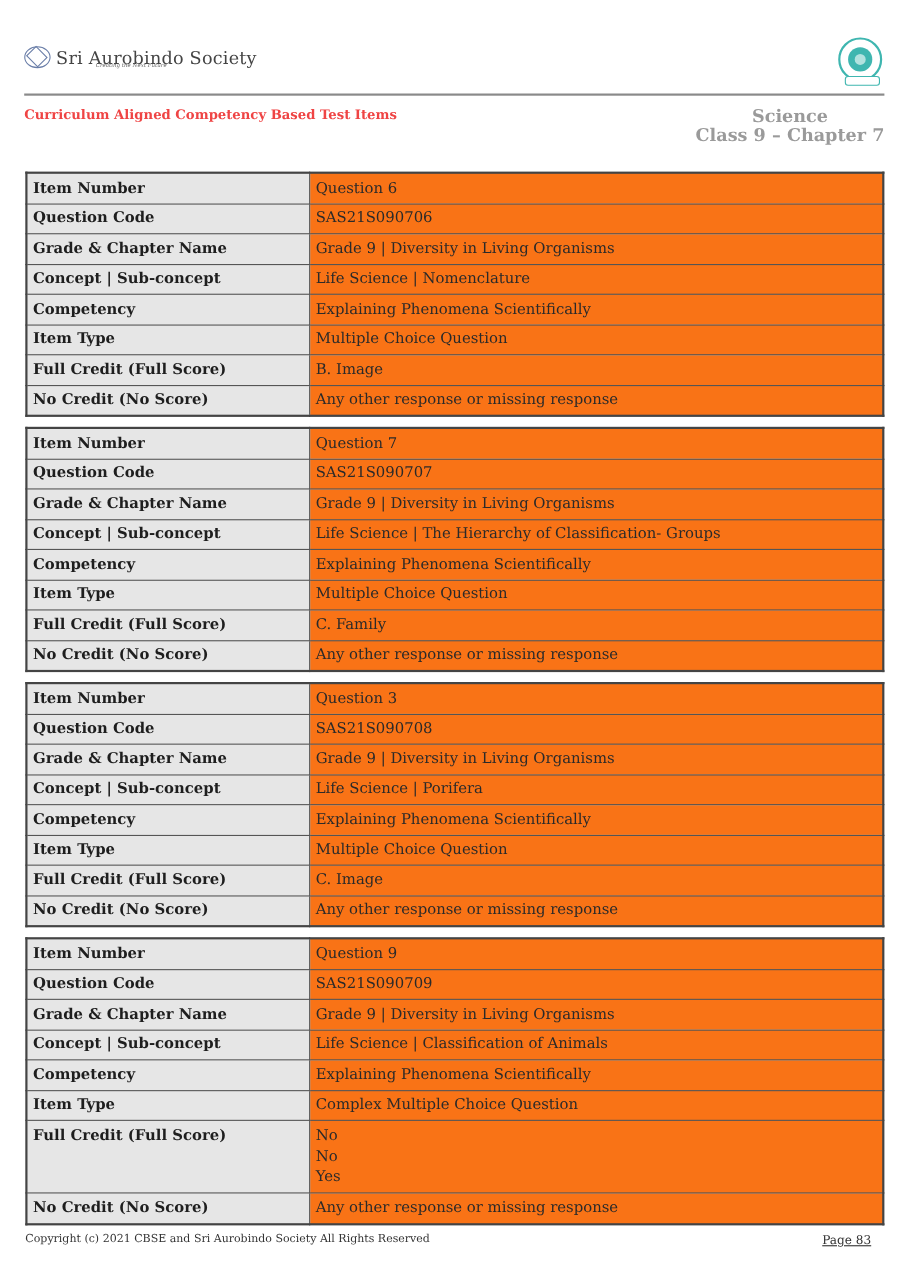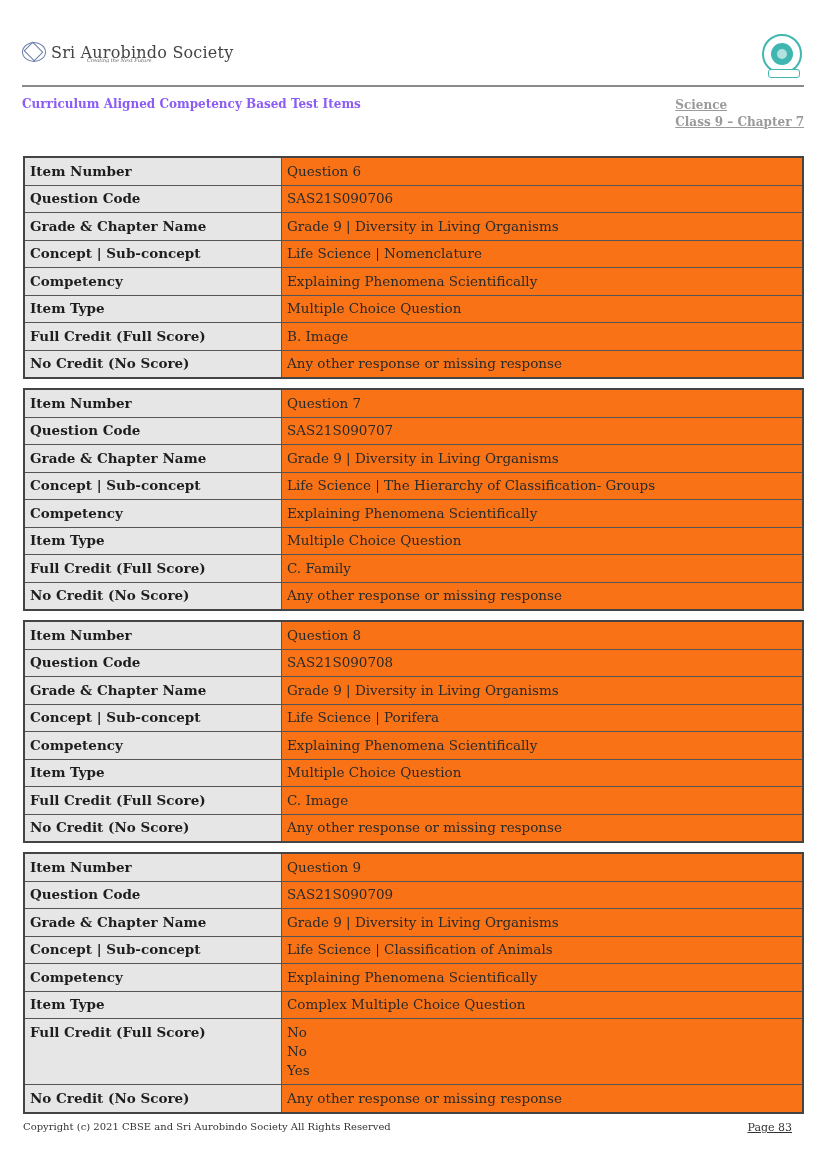--- a/index.html
+++ b/index.html
@@ -12,24 +12,24 @@
            border: 1px solid #6a7ea8; transform: rotate(45deg); }
     .logo-left .wordmark { font-family: "DejaVu Serif", serif; font-size: 16px; color: #444;
            letter-spacing: 0.2px; position: relative; }
     .logo-left .tagline { position: absolute; left: 65px; top: 20px; font-size: 5px; color: #666; font-style: italic; white-space: nowrap; }
     .logo-right { position: absolute; left: 762px; top: 34px; width: 40px; height: 40px; border-radius: 50%;
            border: 2px solid #3fb6b0; box-sizing: border-box; display: flex; align-items: center; justify-content: center; }
     .logo-right .inner { width: 22px; height: 22px; border-radius: 50%; background: #3fb6b0; position: relative; }
     .logo-right .inner::after { content: ""; position: absolute; left: 6px; top: 6px; width: 10px; height: 10px; border-radius: 50%; background: #fff; opacity: 0.6; }
     .logo-right .ribbon { position: absolute; bottom: -6px; left: 4px; width: 30px; height: 7px; border: 1.5px solid #3fb6b0; border-radius: 3px; background: #fff; }
     .header-rule { position: absolute; left: 22px; top: 85px; width: 782px; height: 2px; background: #8a8a8a; }
-    .header-left { position: absolute; left: 22px; top: 97px; font-size: 12px; font-weight: bold; color: #8b5cf6;
+    .header-left { position: absolute; left: 22px; top: 97px; font-size: 12px; font-weight: bold; color: #ef4444;
            font-family: "DejaVu Serif", serif; }
-    .header-right { position: absolute; right: 23px; top: 97px; text-align: left; font-size: 12px; font-weight: bold;
-           color: #9a9a9a; line-height: 17px; text-decoration: underline; }
+    .header-right { position: absolute; right: 23px; top: 97px; text-align: center; font-size: 16px; font-weight: bold;
+           color: #9a9a9a; line-height: 17px; }
     .tables { position: absolute; left: 23px; top: 156px; width: 629px; }
     table { border-collapse: collapse; width: 781px; margin-bottom: 9px; table-layout: fixed; }
     td { border: 1px solid #555; font-size: 13.5px; padding: 0 5px; height: 26.5px; vertical-align: middle;
          line-height: 19px; }
     table { border: 2px solid #444; }
     td.label { width: 246px; background: #e6e6e6; font-weight: bold; color: #1e1e1e; }
     td.value { background: #f97316; color: #2a2a2a; }
     td.multi { padding-top: 4px; padding-bottom: 4px; vertical-align: top; }
     .footer-left { position: absolute; left: 23px; top: 1121px; font-size: 10px; color: #333; }
     .footer-right { position: absolute; right: 35px; top: 1121px; font-size: 11px; color: #333; text-decoration: underline; }
@@ -126,21 +126,21 @@
           <td class="label">No Credit (No Score)</td>
           <td class="value">Any other response or missing response</td>
         </tr>
   </tbody>
     </table>
 
   <table>
     <tbody>
         <tr>
           <td class="label">Item Number</td>
-          <td class="value">Question 8</td>
+          <td class="value">Question 3</td>
         </tr>
     <tr>
           <td class="label">Question Code</td>
           <td class="value">SAS21S090708</td>
         </tr>
     <tr>
           <td class="label">Grade &amp; Chapter Name</td>
           <td class="value">Grade 9 | Diversity in Living Organisms</td>
         </tr>
     <tr>

